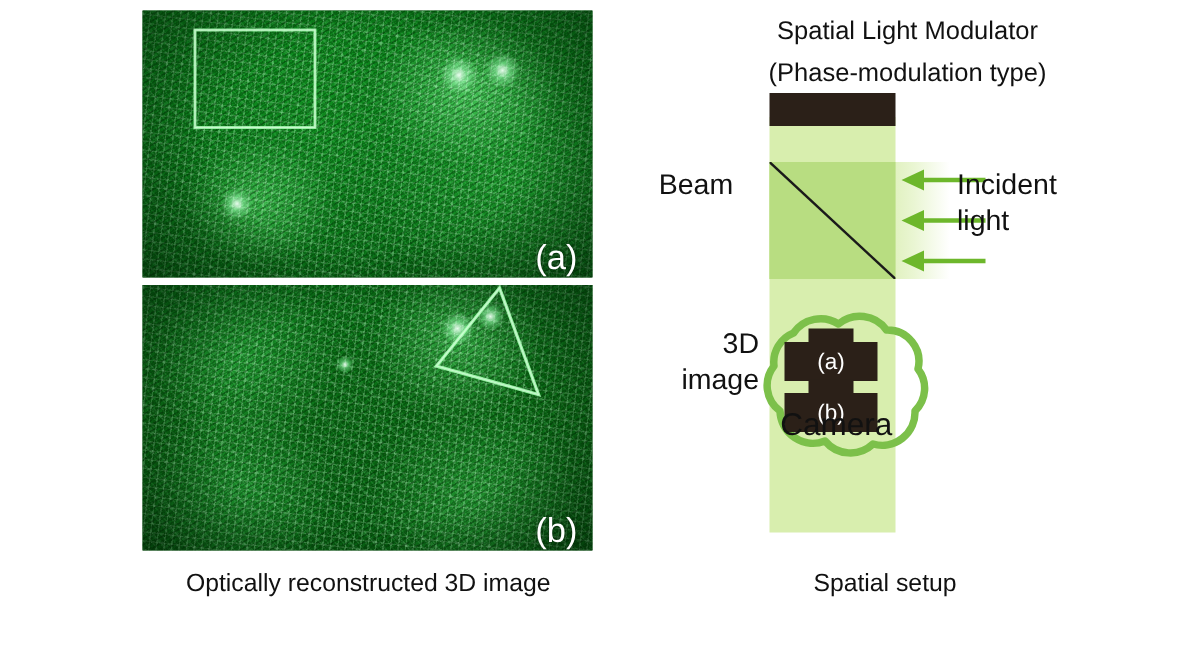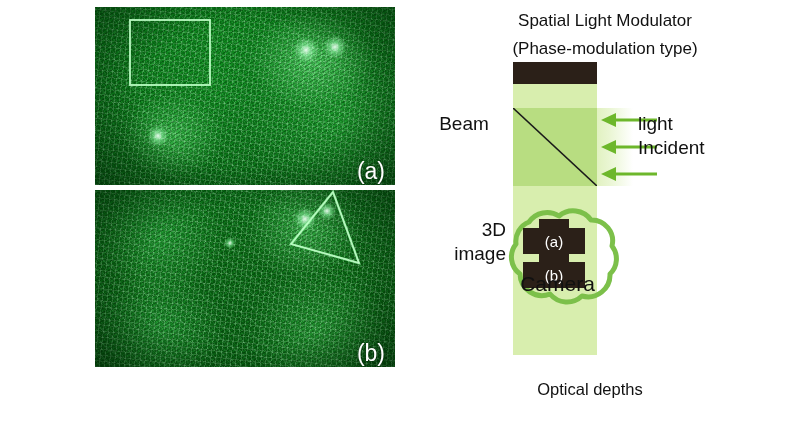--- a/index.html
+++ b/index.html
@@ -280,20 +280,21 @@
 
   <svg class="shape-svg" viewBox="0 0 300 177">
     <polygon points="238,2 196,54 264,73" fill="none" stroke="#a9ffb4" stroke-width="2.2" opacity="0.9"></polygon>
     <polygon points="238,2 196,54 264,73" fill="none" stroke="#ffffff" stroke-width="0.8" opacity="0.45"></polygon>
   </svg>
 
   <span class="panel-tag">(b)</span>
 </div>
 
 <div class="caption" id="caption-left">
+  <div>Optically reconstructed 3D image</div>
 </div>
 
 <div id="optical-setup">
 
   <div class="setup-label" id="label-slm-title">Spatial Light Modulator</div>
   <div class="setup-label" id="label-slm-sub">(Phase-modulation type)</div>
 
   <div id="beam-column"></div>
   <div id="incident-beam-band"></div>
 
@@ -320,22 +321,22 @@
           <polygon points="6,39 21,32 21,46" stroke="none"></polygon>
         </g>
       <g>
           <line x1="20" y1="66" x2="62" y2="66" stroke-width="3"></line>
           <polygon points="6,66 21,59 21,73" stroke="none"></polygon>
         </g>
     </g>
   </svg>
 
   <div class="setup-label" id="label-incident-light">
+    <div>Incident</div>
     <div>light</div>
-    <div>Incident</div>
   </div>
 
   <div class="setup-label" id="label-3d-image">
     <div>3D</div>
     <div>image</div>
   </div>
 
   <svg id="camera-cloud" viewBox="0 0 148 140">
     <path d="M46,24 a22,22 0 0 1 30,-6 a22,22 0 0 1 32,4
              a21,21 0 0 1 21,26 a21,21 0 0 1 -2,28
@@ -349,13 +350,13 @@
     <div class="cam-tag">(a)</div>
   </div>
   <div class="camera-body" id="camera-b">
     <div class="cam-lens"></div>
     <div class="cam-tag">(b)</div>
   </div>
 
   <div id="label-camera">Camera</div>
 </div>
 
-<div class="caption" id="caption-right">Optical depths</div>
+<div class="caption" id="caption-right">Spatial setup</div>
 
 </body></html>

